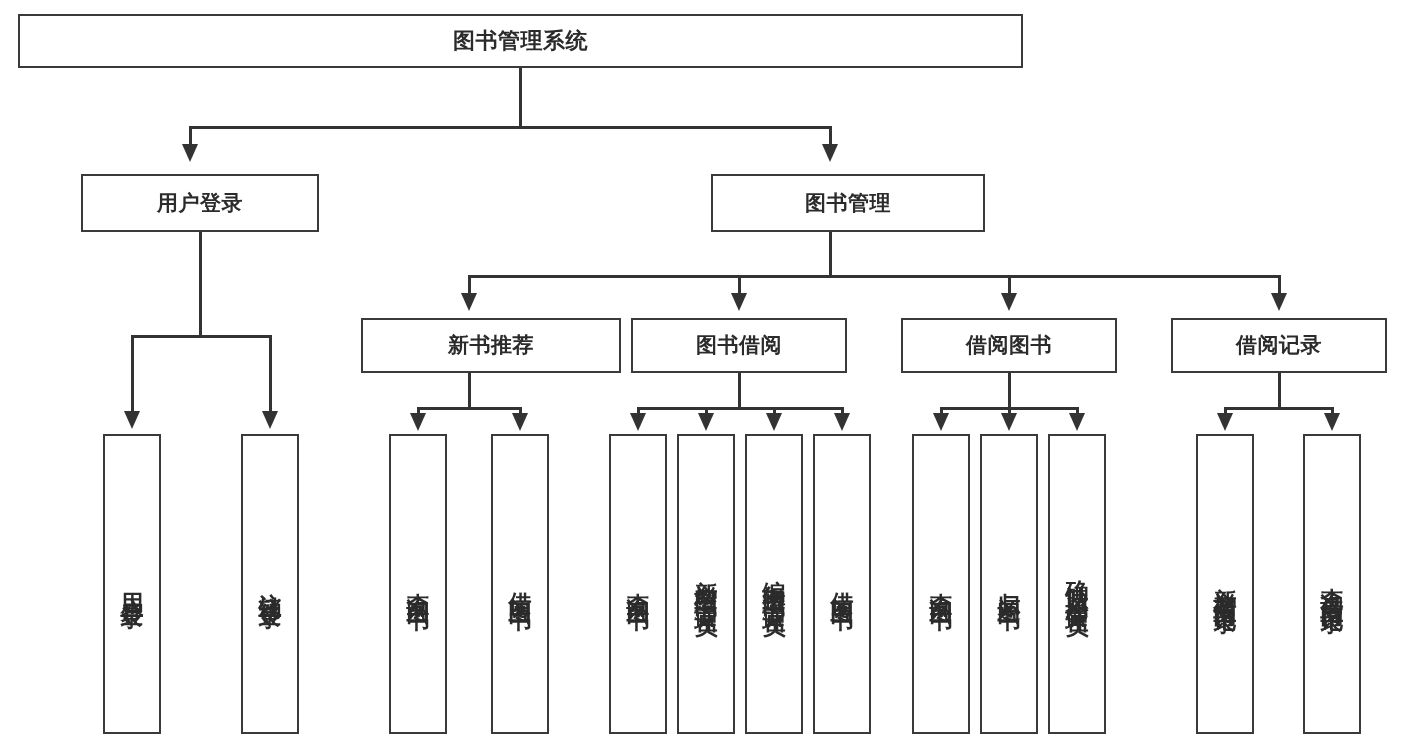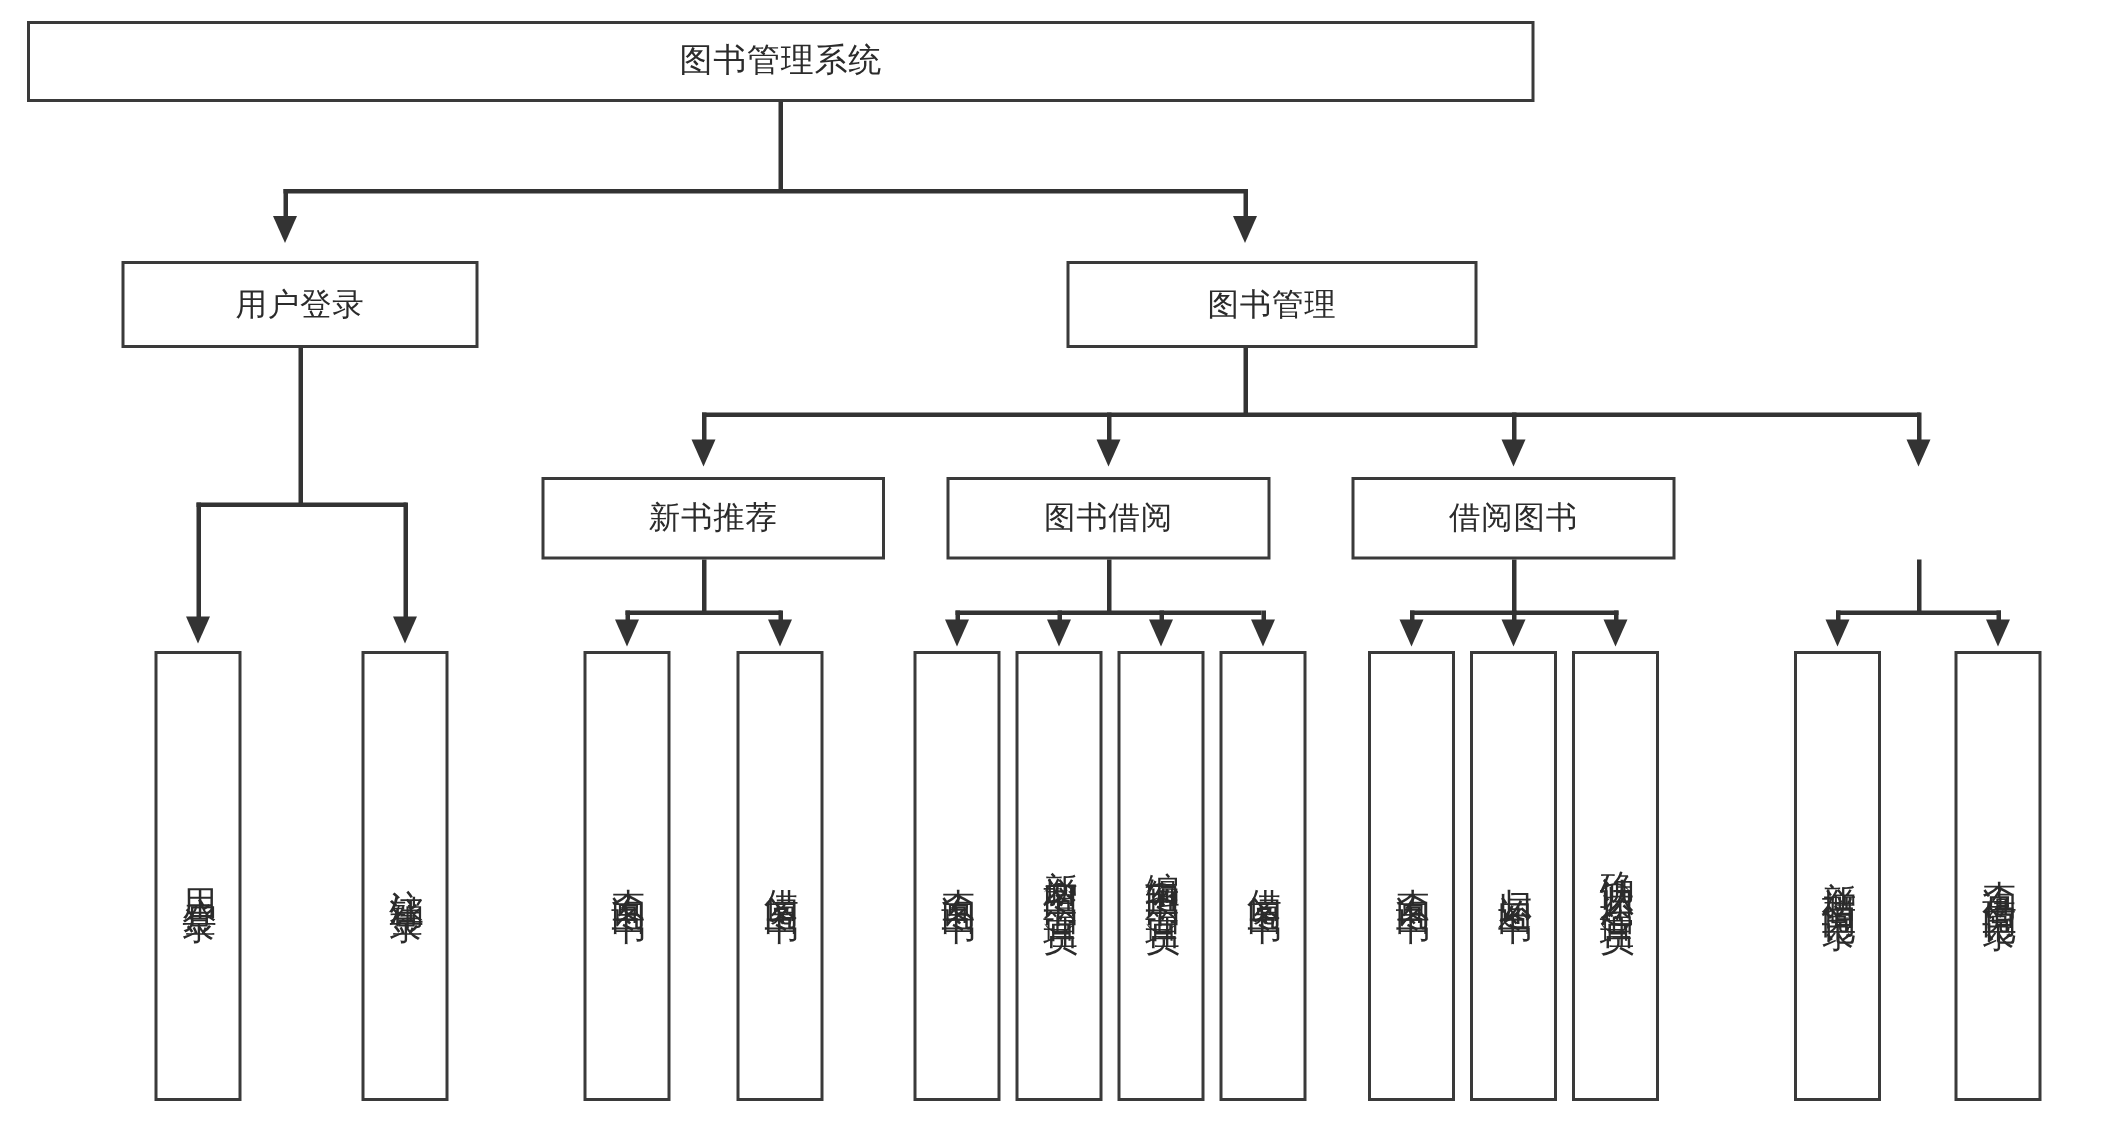--- a/index.html
+++ b/index.html
@@ -26,20 +26,21 @@
     display: flex;
     align-items: center;
     justify-content: center;
     color: #2b2b2b;
   }
   .node .label {
     color: #2b2b2b;
     line-height: 1.28;
     text-align: center;
     white-space: pre;
+    font-weight: bold;
   }
   
   .node.horiz .label {
     font-size: 21px;
     letter-spacing: 0.5px;
   }
   .node.root .label {
     font-size: 22px;
   }
   
@@ -115,28 +116,31 @@
   <div class="hline" style="left:468px; top:275px; width:812px;"></div>
   <div class="vline" style="left:468px; top:275px; height:20px;"></div>
   <div class="arrow" style="left:461px; top:293px;"></div>
   <div class="vline" style="left:738px; top:275px; height:20px;"></div>
   <div class="arrow" style="left:731px; top:293px;"></div>
   <div class="vline" style="left:1008px; top:275px; height:20px;"></div>
   <div class="arrow" style="left:1001px; top:293px;"></div>
   <div class="vline" style="left:1278px; top:275px; height:20px;"></div>
   <div class="arrow" style="left:1271px; top:293px;"></div>
 
-  <div class="node horiz" style="left:361px; top:318px; width:229px; height:55px;">
+  <div class="node horiz" style="left:361px; top:318px; width:260px; height:55px;">
     <span class="label">新书推荐</span>
   </div>
   <div class="node horiz" style="left:631px; top:318px; width:216px; height:55px;">
     <span class="label">图书借阅</span>
   </div>
   <div class="node horiz" style="left:901px; top:318px; width:216px; height:55px;">
     <span class="label">借阅图书</span>
+  </div>
+  <div class="node horiz" style="left:1171px; top:318px; width:216px; height:55px;">
+    <span class="label">借阅记录</span>
   </div>
 
   <div class="vline" style="left:468px; top:373px; height:36px;"></div>
   <div class="hline" style="left:417px; top:407px; width:104px;"></div>
   <div class="vline" style="left:417px; top:407px; height:8px;"></div>
   <div class="arrow" style="left:410px; top:413px;"></div>
   <div class="vline" style="left:519px; top:407px; height:8px;"></div>
   <div class="arrow" style="left:512px; top:413px;"></div>
 
   <div class="vline" style="left:738px; top:373px; height:36px;"></div>

